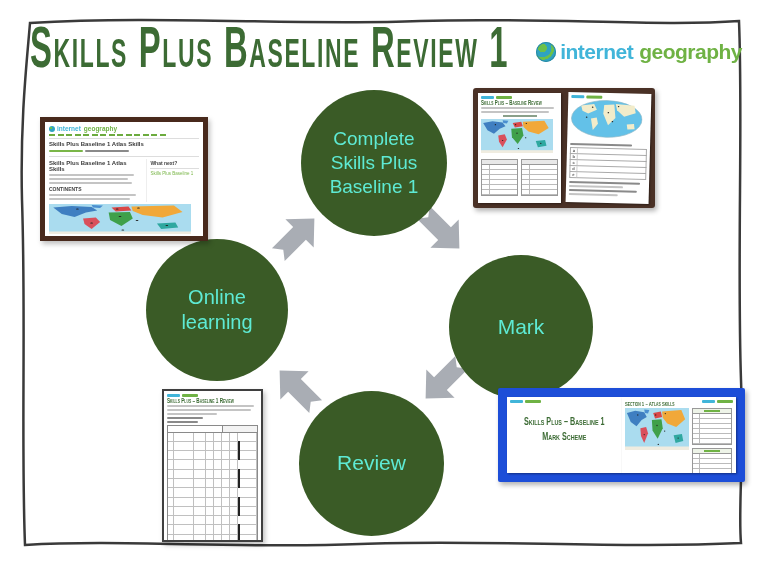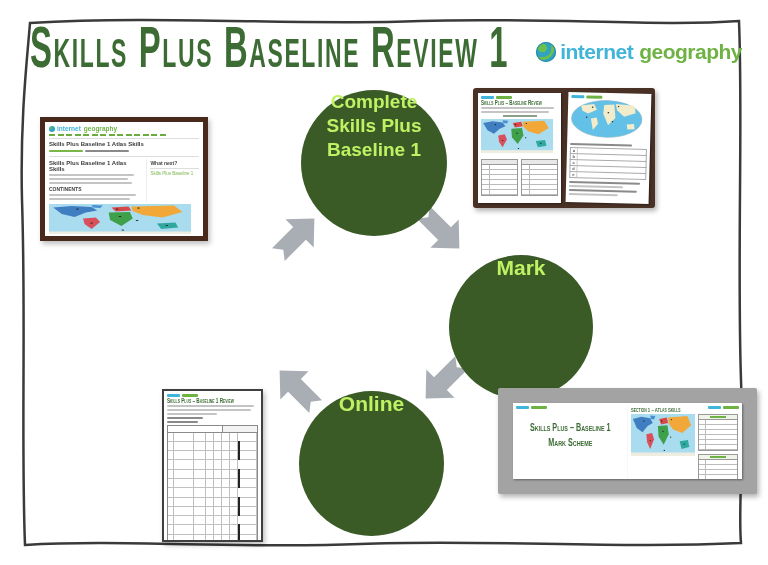--- a/index.html
+++ b/index.html
@@ -13,23 +13,23 @@
     font-variant:small-caps;white-space:nowrap;
     transform:scale(.82,1.42);transform-origin:left top;}
   .logo{position:absolute;right:26px;top:40px;z-index:3;display:flex;align-items:center;gap:4px;}
   .logo .globe{width:20px;height:20px;border-radius:50%;
     background:radial-gradient(circle at 32% 30%,#6cc04a 22%,#2fa3c0 23% 46%,#6cc04a 47% 60%,#2fa3c0 61%);
     box-shadow:inset 0 0 0 1px #2b8aa5;}
   .logo .w1{color:#41b5d9;font-weight:700;font-size:21px;letter-spacing:-.5px;}
   .logo .w2{color:#6fb244;font-weight:700;font-size:21px;letter-spacing:-.5px;margin-left:2px;}
 
   
-  .circle{position:absolute;border-radius:50%;background:#3a5b26;color:#bef264;z-index:2;
-    display:flex;justify-content:center;text-align:center;
-    font-weight:700;line-height:1.25;}
+  .circle{position:absolute;border-radius:50%;background:#3a5b26;color:#5eead4;z-index:2;
+    display:flex;align-items:center;justify-content:center;text-align:center;
+    font-weight:400;line-height:1.25;}
   #circle-complete{left:301px;top:90px;width:146px;height:146px;font-size:19px;}
   #circle-complete .lbl{width:118px;}
   #circle-mark{left:449px;top:255px;width:144px;height:144px;font-size:21px;}
   #circle-review{left:299px;top:391px;width:145px;height:145px;font-size:21px;}
   #circle-online{left:146px;top:239px;width:142px;height:142px;font-size:20px;}
   #circle-online .lbl{width:106px;}
   .arrow{position:absolute;z-index:1;width:56px;height:44px;}
   #arrow-online-to-complete{left:268px;top:215px;transform:rotate(-45deg);}
   #arrow-complete-to-mark{left:413px;top:208px;transform:rotate(45deg);}
   #arrow-mark-to-review{left:416px;top:358px;transform:rotate(135deg);}
@@ -91,21 +91,21 @@
   .blr-hdr .sp{flex:1.6;} .blr-hdr .bx{flex:1;border-left:1px solid #8a8a8a;background:#f3f3f3;}
   .blr-row{display:grid;grid-template-columns:6px 20px 12px 8px 8px 8px 8px 1fr;height:8.3px;
     border-bottom:1px solid #c0c0c0;}
   .blr-row>i{display:block;border-right:1px solid #c0c0c0;}
   .blr-row .qr{width:8px;height:8px;margin:0 auto;border:1px solid #222;
     background-image:repeating-linear-gradient(0deg,#222 0 1px,transparent 1px 2px),
                      repeating-linear-gradient(90deg,#222 0 1px,transparent 1px 2px);}
 
   
   #thumb-markscheme{position:absolute;left:498px;top:388px;width:229px;height:76px;
-    background:#a3a3a3;border-radius:2px;z-index:2;display:flex;gap:0;padding:15px;
+    background:#1d4ed8;border-radius:2px;z-index:2;display:flex;gap:0;padding:9px;
     box-shadow:2px 3px 5px rgba(0,0,0,.3);}
   .ms-slide{background:#fff;flex:1;position:relative;overflow:hidden;padding:3px;
     box-shadow:1px 1px 2px rgba(0,0,0,.4);}
   .ms-center{margin-top:12px;text-align:center;font-size:8px;line-height:1.5;
     font-variant:small-caps;font-weight:700;color:#3c6b34;
     transform:scale(.9,1.25);transform-origin:center top;}
   .ms-hdr{display:flex;justify-content:space-between;align-items:flex-start;}
   .ms-title{font-size:5px;transform:scale(.85,1.2);transform-origin:left top;}
   .ms-body{display:flex;gap:3px;margin-top:2px;}
   .ms-tbl{width:40px;}
@@ -177,21 +177,24 @@
     <span class="w2">geography</span>
   </div>
 
   <div class="circle" id="circle-complete">
     <span class="lbl">Complete Skills Plus Baseline 1</span>
   </div>
   <div class="circle" id="circle-mark">
     <span class="lbl">Mark</span>
   </div>
   <div class="circle" id="circle-review">
-    <span class="lbl">Online</span>
+    <span class="lbl">Review</span>
+  </div>
+  <div class="circle" id="circle-online">
+    <span class="lbl">Online learning</span>
   </div>
 
   <svg class="arrow" id="arrow-online-to-complete" viewBox="0 0 56 44">
       <use href="#block-arrow"></use>
     </svg>
   <svg class="arrow" id="arrow-complete-to-mark" viewBox="0 0 56 44">
       <use href="#block-arrow"></use>
     </svg>
   <svg class="arrow" id="arrow-mark-to-review" viewBox="0 0 56 44">
       <use href="#block-arrow"></use>

